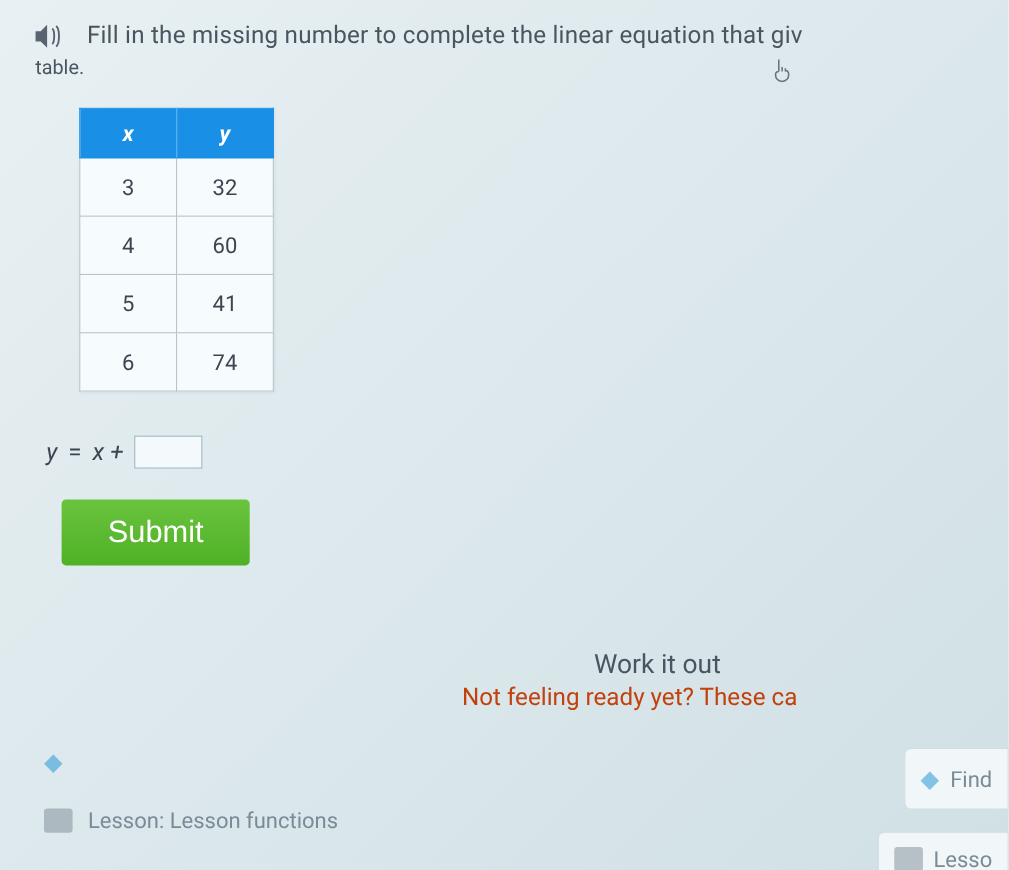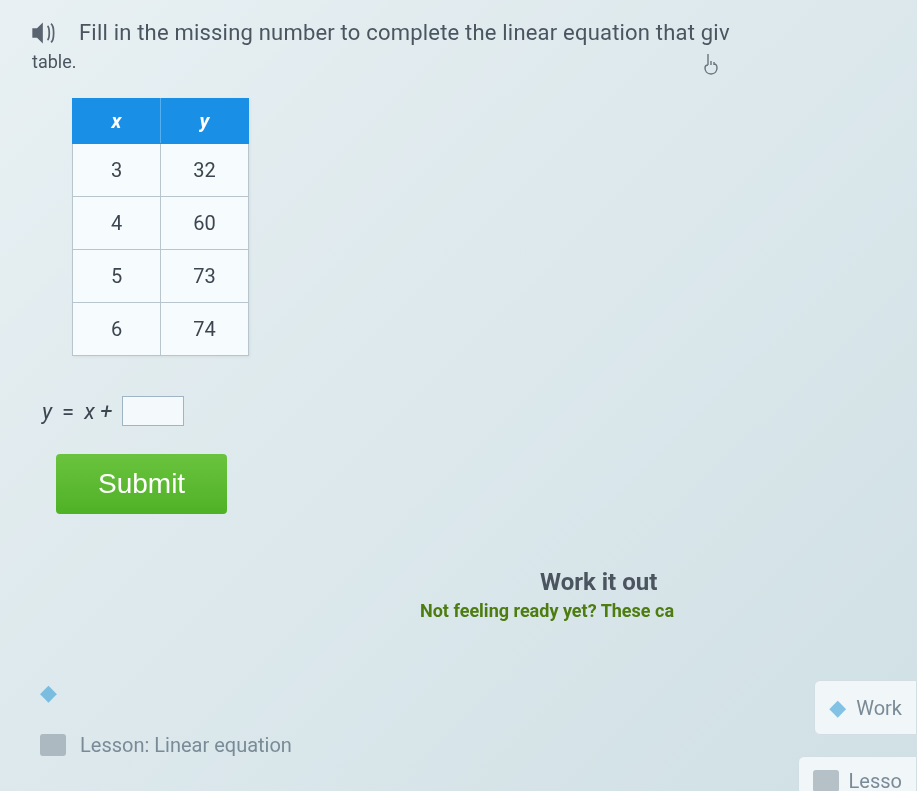--- a/index.html
+++ b/index.html
@@ -67,28 +67,27 @@
   background: linear-gradient(#6ac33e, #4fb126);
   color: #fff;
   font-size: 28px;
   padding: 14px 42px;
   border:none;
   border-radius: 4px;
   cursor:pointer;
 }
 .work-section {
   position:absolute;
-  top: 568px;
+  top: 590px;
   left: 0;
   width: 770px;
   padding: 0 0 0 0;
-  font-weight: bold;
 }
 .work-title { font-size: 24px; color:#4a5560; text-align:left; margin-left: 540px; }
-.work-sub { font-size: 18px; color:#4d7c0f; margin-left: 420px; margin-top: 4px; }
+.work-sub { font-size: 22px; color:#c2410c; margin-left: 420px; margin-top: 4px; }
 .related {
   position:absolute;
   top: 680px;
   left: 0;
   width: 917px;
 }
 .related-row { display:flex; align-items:center; gap: 14px; margin-left: 40px; }
 .gem-icon { color:#3aa0d8; opacity:0.6; font-size:22px; }
 .related-text { font-size: 20px; color:#7a8b98; }
 .right-card {
@@ -146,21 +145,21 @@
     <tr>
       <td>3</td>
       <td>32</td>
     </tr>
     <tr>
       <td>4</td>
       <td>60</td>
     </tr>
     <tr>
       <td>5</td>
-      <td>73</td>
+      <td>41</td>
     </tr>
     <tr>
       <td>6</td>
       <td>74</td>
     </tr>
   </tbody>
 </table>
 
 <div class="equation-row">
   <span class="var">y</span>
@@ -175,27 +174,27 @@
   <div class="work-title">Work it out</div>
   <div class="work-sub">Not feeling ready yet? These ca</div>
 </div>
 
 <div class="related">
   <div class="related-row">
     <span class="gem-icon">◆</span>
   </div>
   <div class="lesson-row">
     <span class="lesson-icon"></span>
-    <span class="related-text">Lesson: Linear equation</span>
+    <span class="related-text">Lesson: Lesson functions</span>
   </div>
 </div>
 
 <div class="right-card">
   <span class="gem-icon">◆</span>
-  <span class="related-text">Work</span>
+  <span class="related-text">Find</span>
 </div>
 <div class="right-card2">
   <span class="lesson-icon"></span>
   <span class="related-text">Lesso</span>
 </div>
 
 
 
 
 </body></html>

